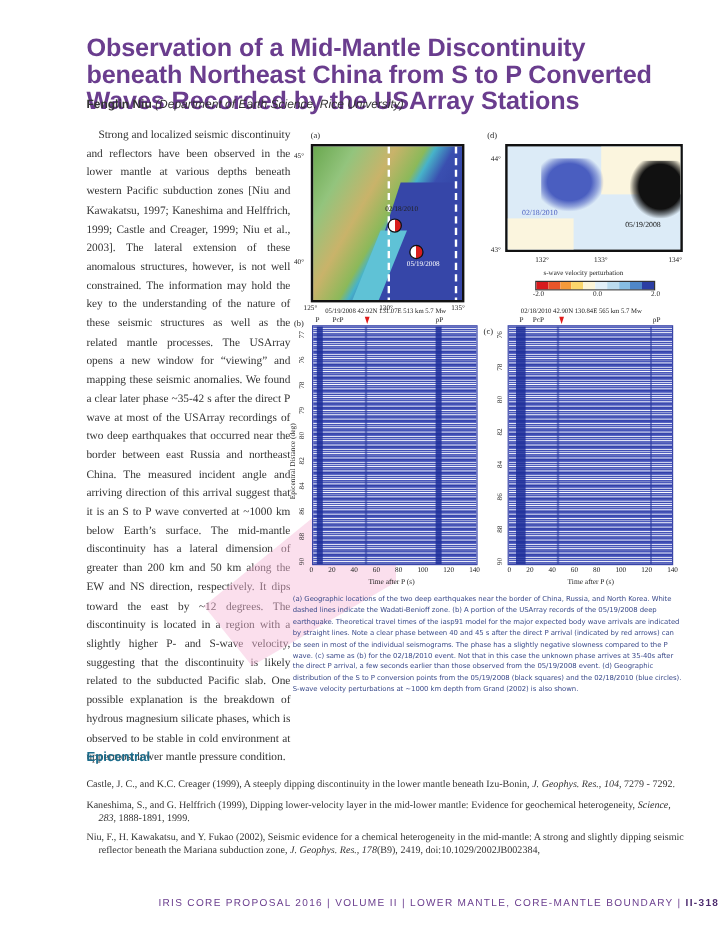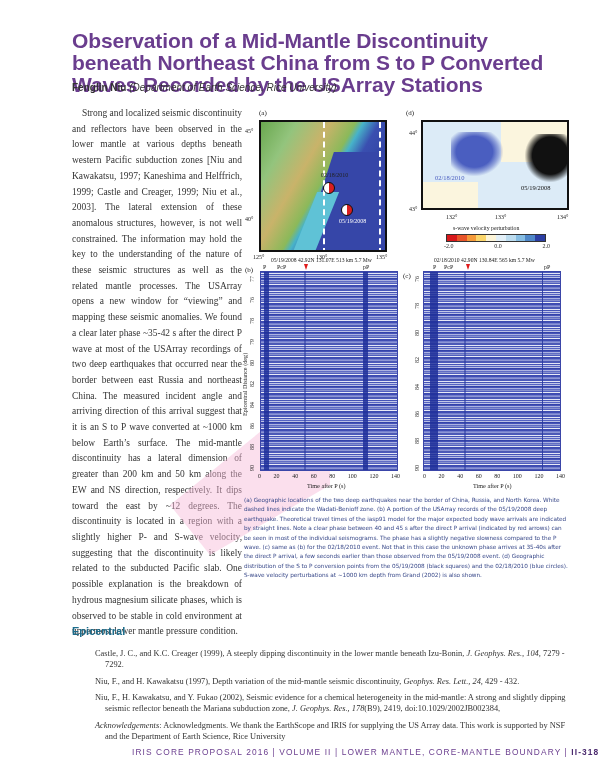--- a/index.html
+++ b/index.html
@@ -66,21 +66,21 @@
   .yticks { position: absolute; top: 170px; height: 195px; display: flex; flex-direction: column; justify-content: space-between; font-size: 6px; }
   .yticks span { transform: rotate(-90deg); }
 
   .caption {
     position: absolute; left: 244px; top: 496px; width: 326px;
     font-family: "DejaVu Sans", sans-serif; font-size: 5.75px; line-height: 9.4px; color: #3a4a8a; letter-spacing: -0.05px;
   }
 
   .refs-heading { position: absolute; left: 72px; top: 625px; font-family: "Liberation Sans", sans-serif; font-weight: bold; font-size: 11px; color: #1d6d8c; }
   .refs { position: absolute; left: 72px; top: 648px; width: 500px; font-size: 8.4px; line-height: 11px; color: #333; }
-  .ref { padding-left: 10px; text-indent: -10px; margin-bottom: 5.6px; margin-left: 23px; }
+  .ref { padding-left: 10px; text-indent: -10px; margin-bottom: 5.6px; }
   .ref i { font-style: italic; }
 
   .footer { position: absolute; left: 132px; top: 747px; font-family: "Liberation Sans", sans-serif; font-size: 8.4px; letter-spacing: 1.1px; color: #6a3d8e; }
   .footer .pg { font-weight: bold; color: #4b2a6e; }
 </style>
 </head>
 <body>
 
 <h1 class="title">Observation of a Mid-Mantle Discontinuity beneath Northeast China from S to P Converted Waves Recorded by the USArray Stations</h1>
 <div class="byline">
@@ -216,20 +216,19 @@
     <span>140</span>
   </div>
   <span class="xlabel" style="left:232px;">Time after P (s)</span>
 </div>
 
 <div class="caption">(a) Geographic locations of the two deep earthquakes near the border of China, Russia, and North Korea. White dashed lines indicate the Wadati-Benioff zone. (b) A portion of the USArray records of the 05/19/2008 deep earthquake. Theoretical travel times of the iasp91 model for the major expected body wave arrivals are indicated by straight lines. Note a clear phase between 40 and 45 s after the direct P arrival (indicated by red arrows) can be seen in most of the individual seismograms. The phase has a slightly negative slowness compared to the P wave. (c) same as (b) for the 02/18/2010 event. Not that in this case the unknown phase arrives at 35-40s after the direct P arrival, a few seconds earlier than those observed from the 05/19/2008 event. (d) Geographic distribution of the S to P conversion points from the 05/19/2008 (black squares) and the 02/18/2010 (blue circles). S-wave velocity perturbations at ~1000 km depth from Grand (2002) is also shown.</div>
 
 <h2 class="refs-heading">Epicentral</h2>
 <div class="refs">
   <p class="ref"><span>Castle, J. C., and K.C. Creager (1999), A steeply dipping discontinuity in the lower mantle beneath Izu-Bonin, </span><i>J. Geophys. Res., 104,</i><span> 7279 - 7292.</span></p>
-  <p class="ref"><span>Niu, F., and H. Kawakatsu (1997), Depth variation of the mid-mantle seismic discontinuity, </span><i>Geophys. Res. Lett., 24,</i><span> 429 - 432.</span></p>
+  <p class="ref"><span>Kaneshima, S., and G. Helffrich (1999), Dipping lower-velocity layer in the mid-lower mantle: Evidence for geochemical heterogeneity, </span><i>Science, 283,</i><span> 1888-1891, 1999.</span></p>
   <p class="ref"><span>Niu, F., H. Kawakatsu, and Y. Fukao (2002), Seismic evidence for a chemical heterogeneity in the mid-mantle: A strong and slightly dipping seismic reflector beneath the Mariana subduction zone, </span><i>J. Geophys. Res., 178</i><span>(B9), 2419, doi:10.1029/2002JB002384,</span></p>
-  <p class="ref"><i>Acknowledgements</i><span>: Acknowledgments. We thank the EarthScope and IRIS for supplying the US Array data. This work is supported by NSF and the Department of Earth Science, Rice University</span></p>
 </div>
 
 <div class="footer">
   <span>IRIS CORE PROPOSAL 2016 | VOLUME II | LOWER MANTLE, CORE-MANTLE BOUNDARY | </span><span class="pg">II-318</span>
 </div>
 
 </body></html>

